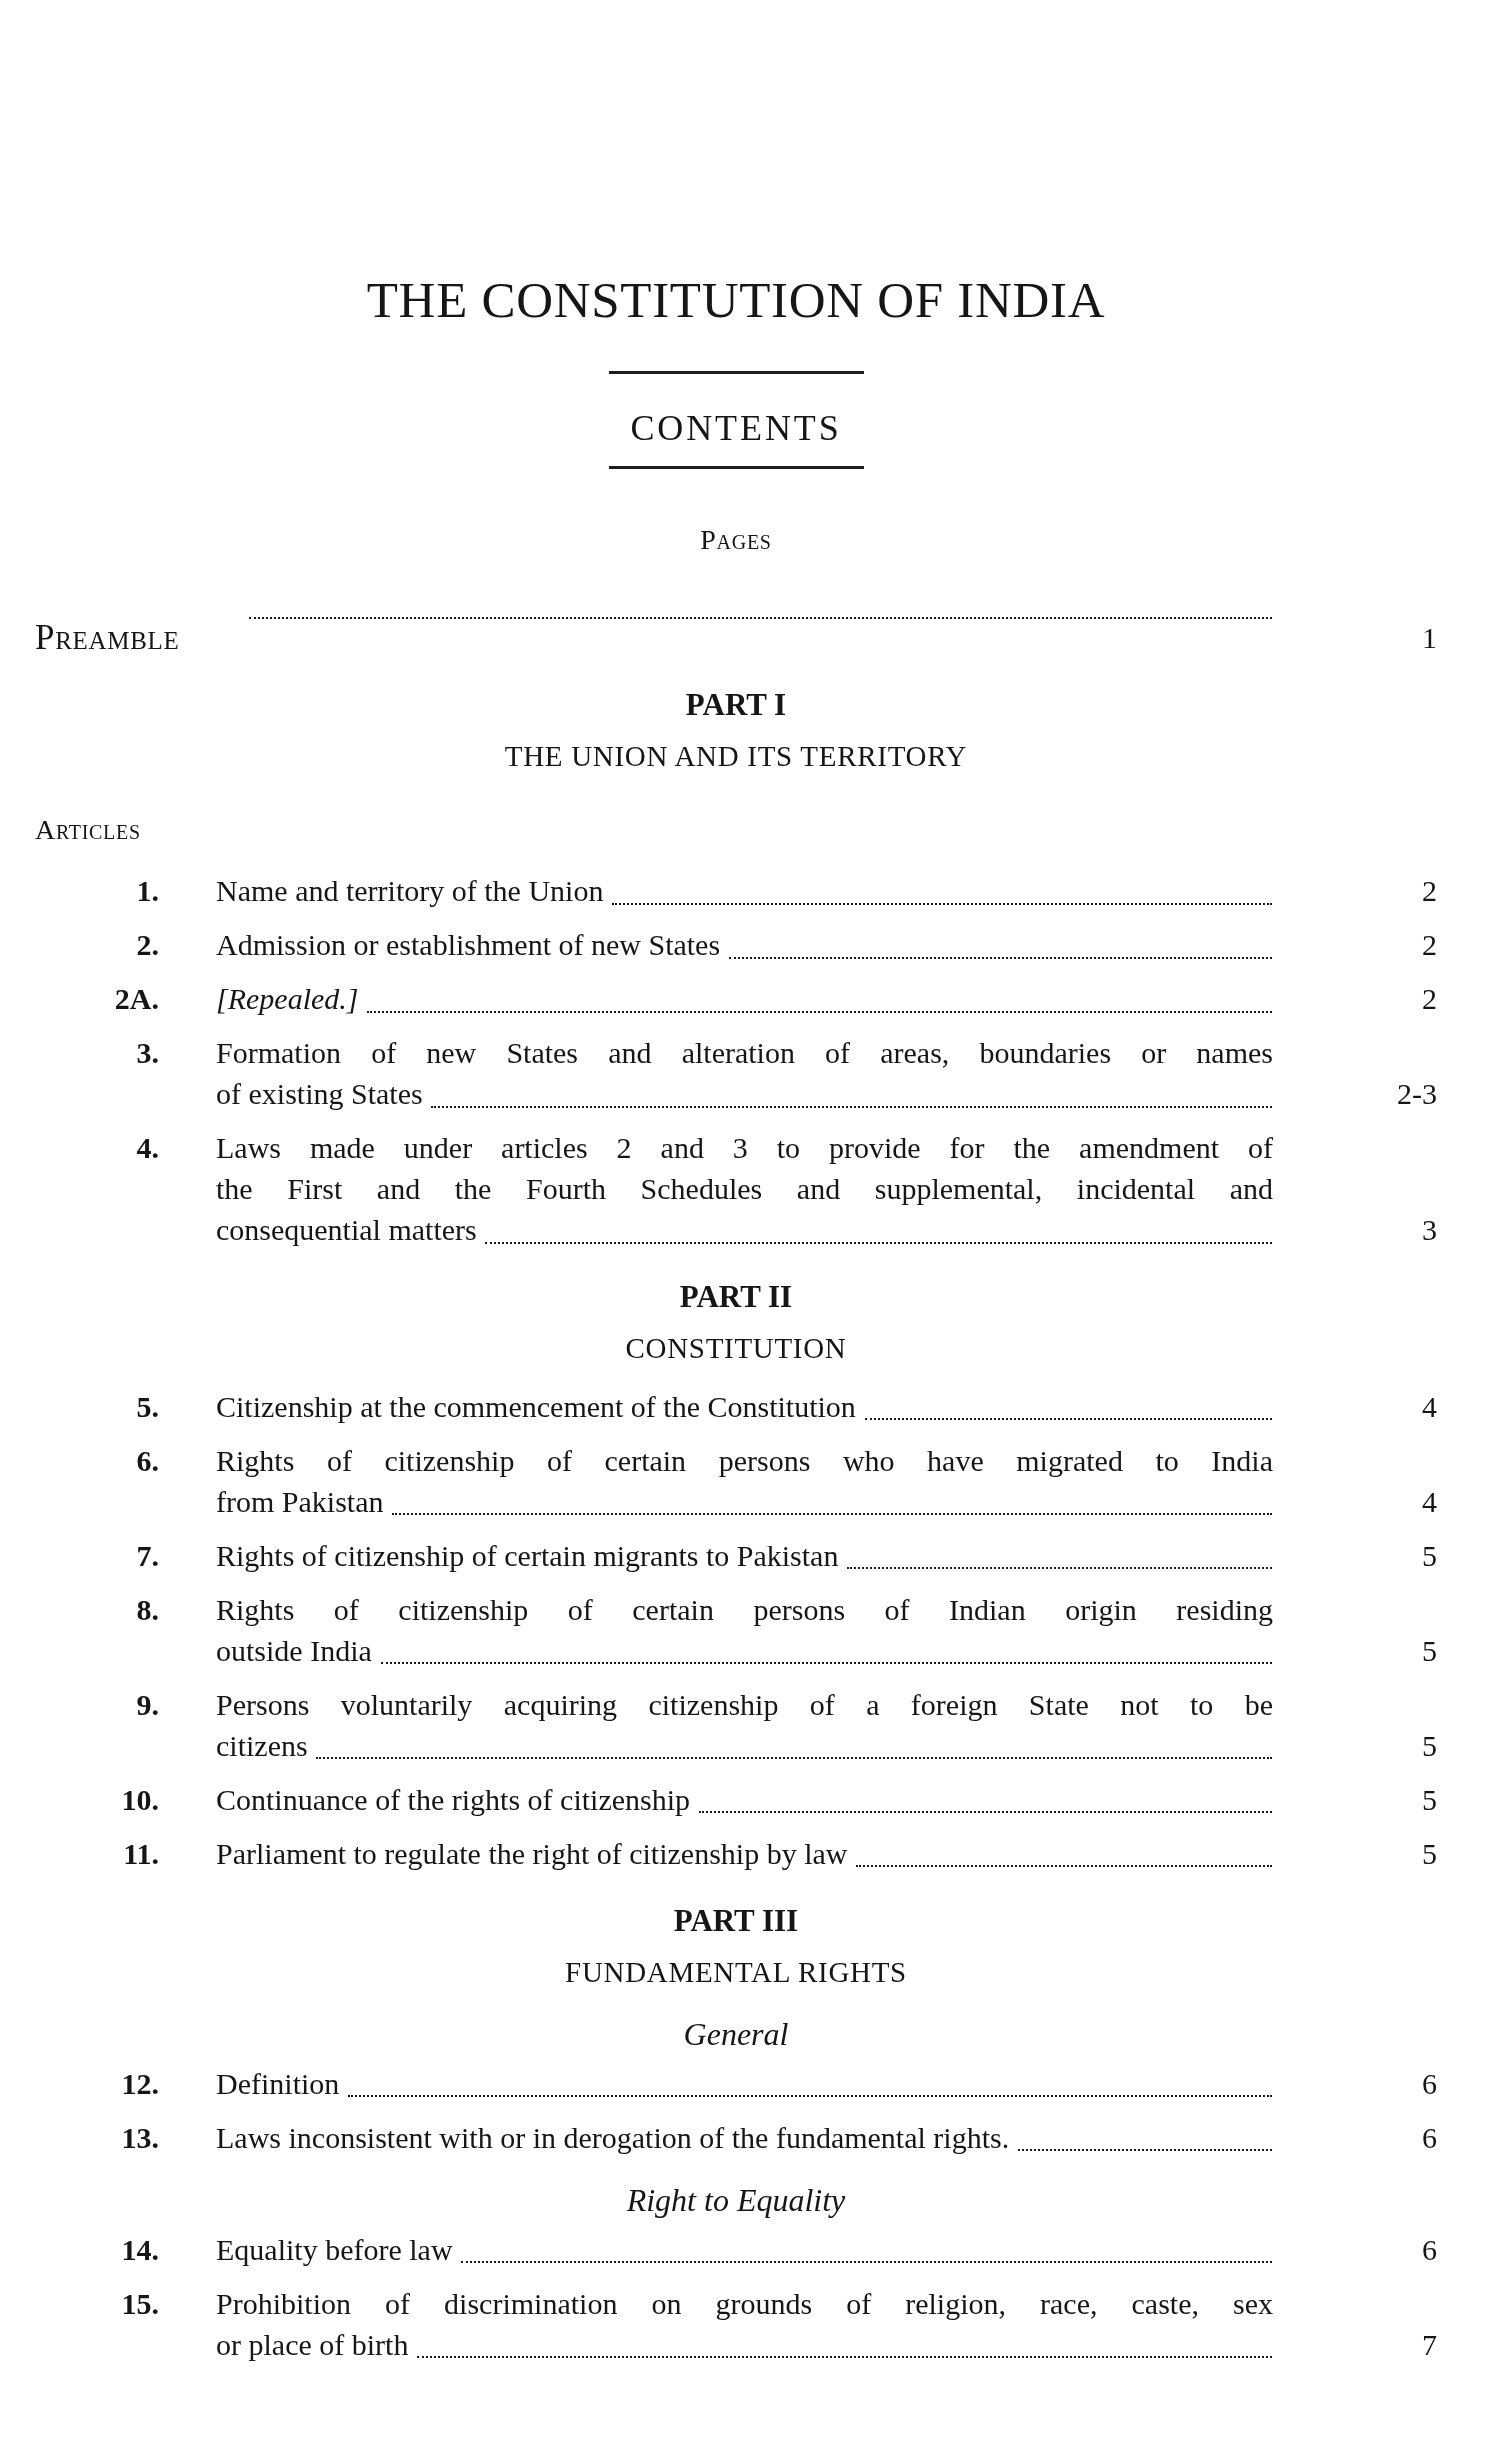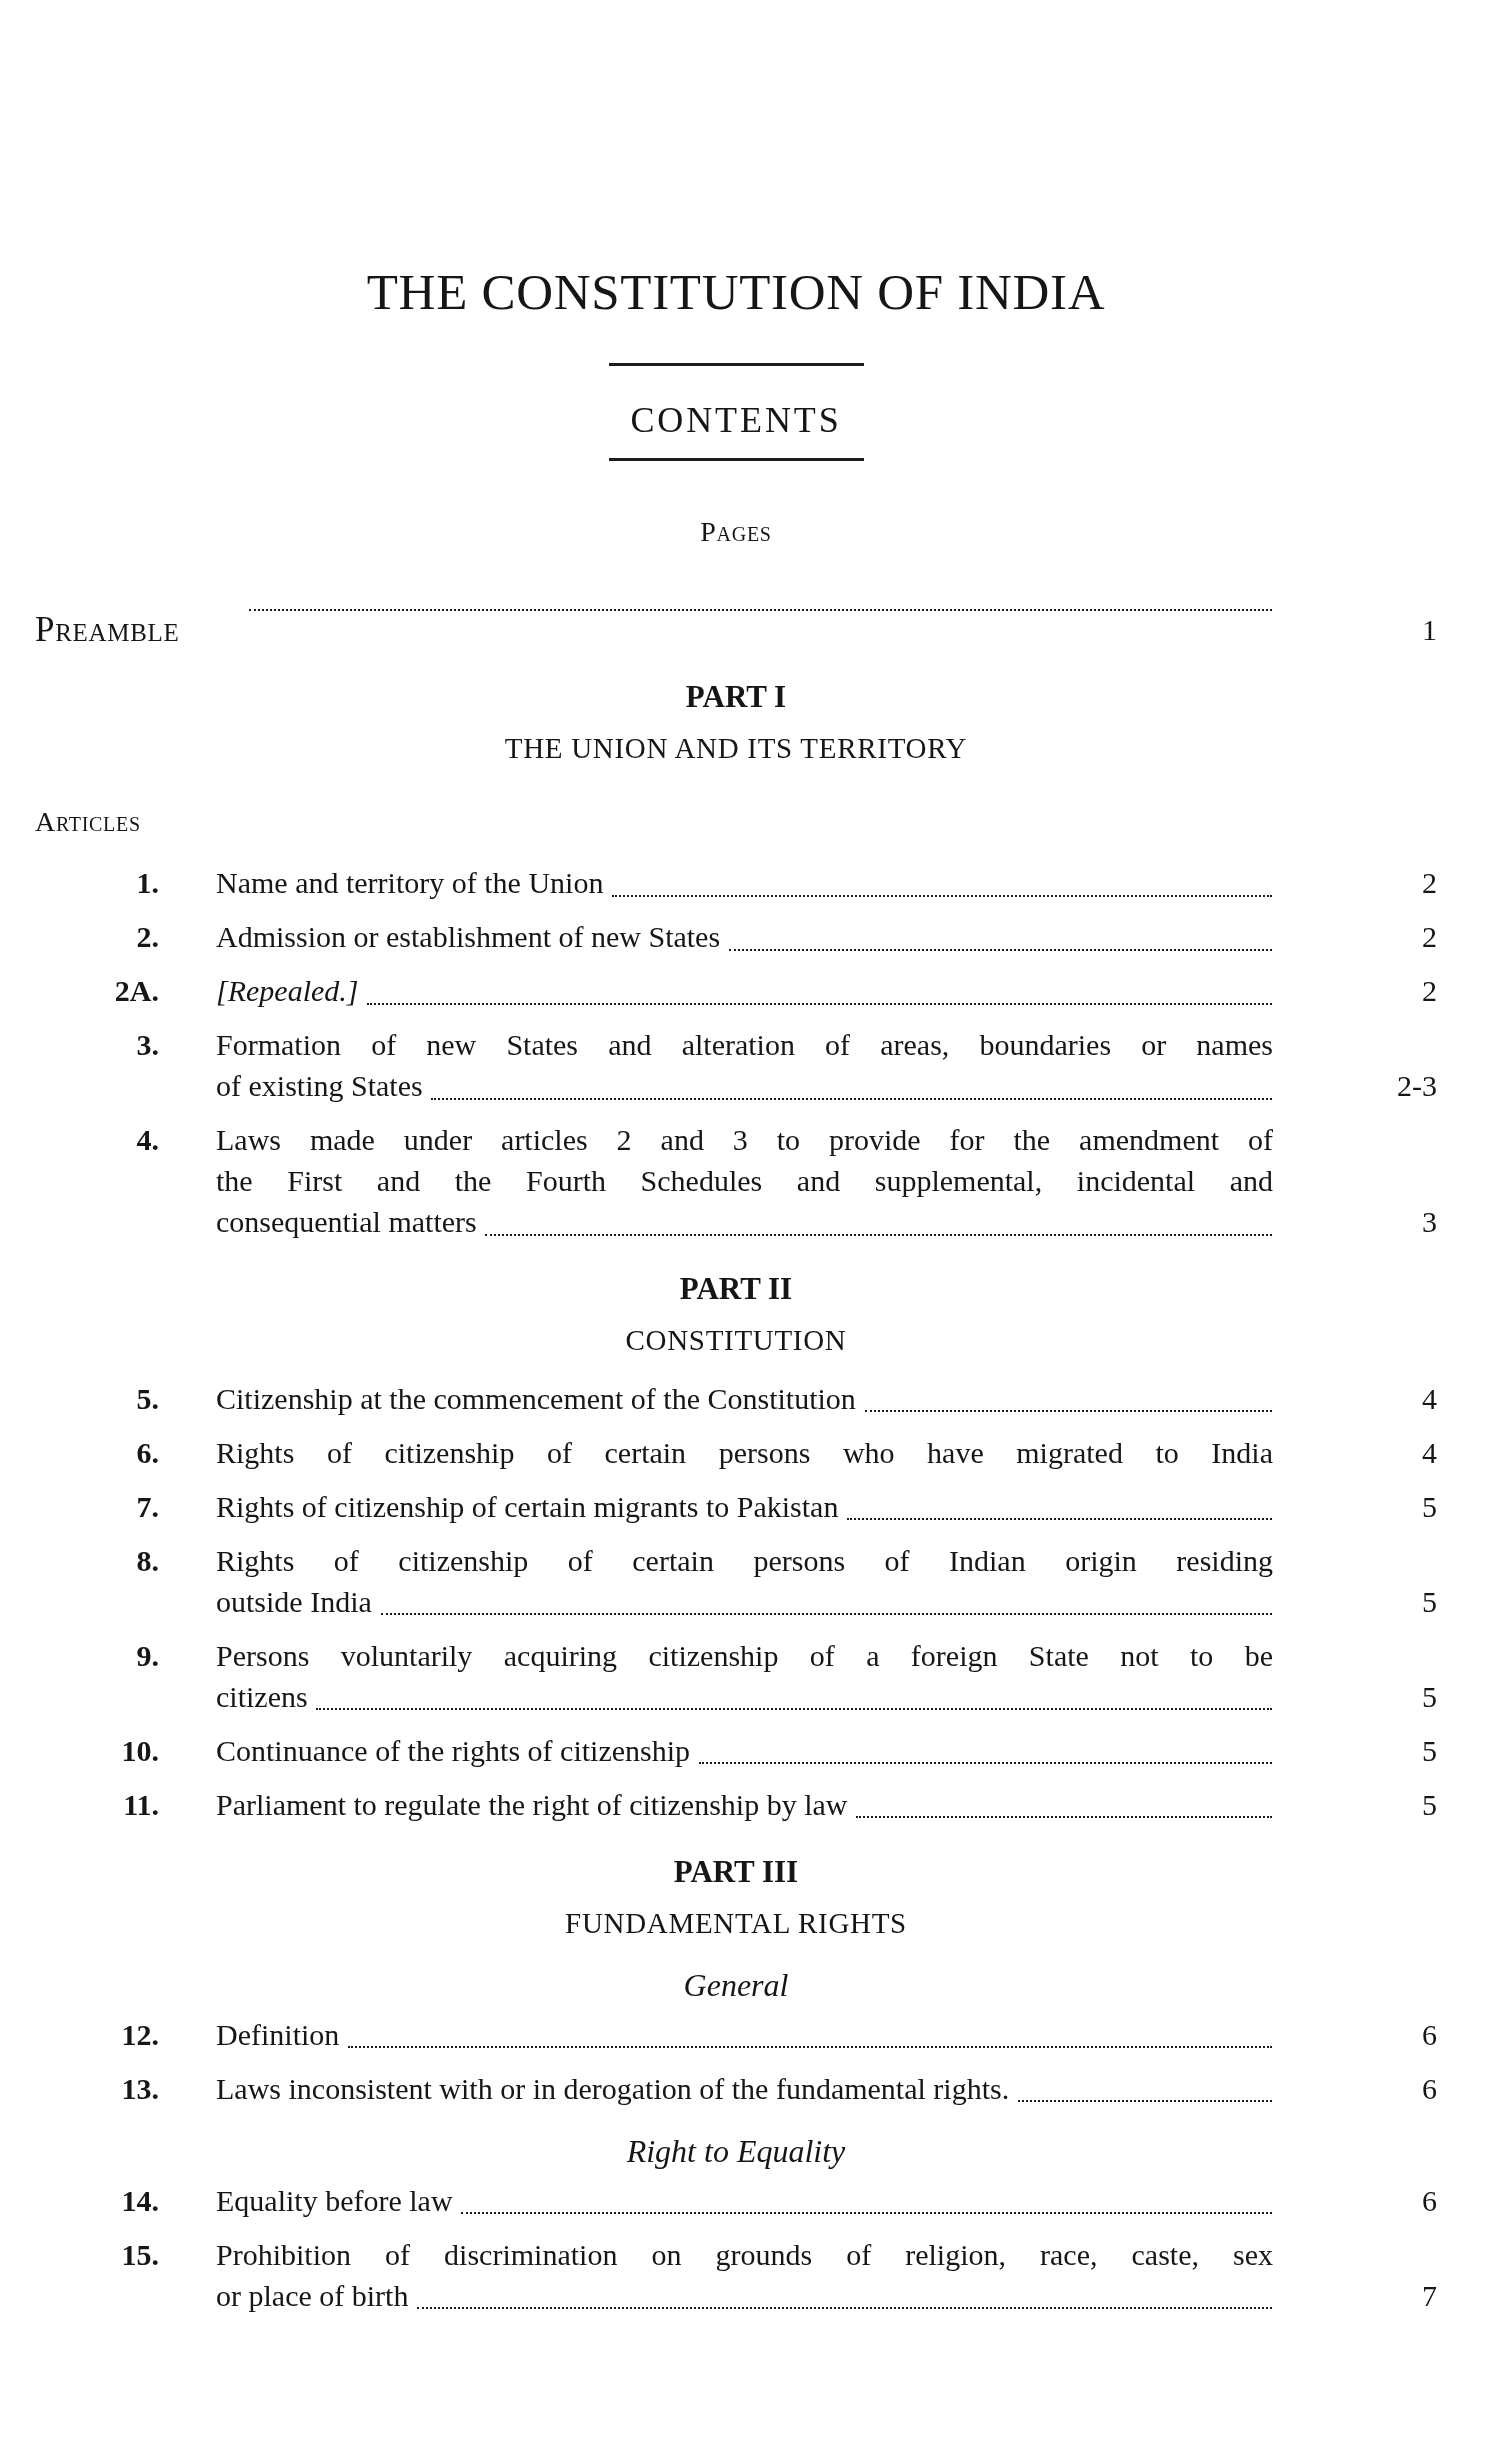--- a/index.html
+++ b/index.html
@@ -4,21 +4,21 @@
 <style>
   * { margin:0; padding:0; box-sizing:border-box; }
   html, body { background:#ffffff; }
   body {
     width:1492px; height:2462px; overflow:hidden; position:relative;
     font-family:"Liberation Serif", "DejaVu Serif", serif;
     color:#161616;
   }
   .page { padding:267px 55px 0 35px; }
 
-  .doc-title { text-align:center; font-size:51px; line-height:1; letter-spacing:0.7px; white-space:nowrap; }
+  .doc-title { text-align:center; font-size:51px; line-height:1; letter-spacing:0.7px; white-space:nowrap;margin-top:8px; }
   .rule { width:255px; height:2.9px; background:#1d1d1d; margin-left:auto; margin-right:auto; }
   .rule-1 { margin-top:45px; }
   .contents-head { text-align:center; font-size:36px; line-height:1; letter-spacing:2.9px; margin-top:36px; }
   .rule-2 { margin-top:20.4px; }
 
   .sc { font-variant:small-caps; letter-spacing:0.7px; }
   .pages-row { text-align:center; font-size:28px; line-height:1; margin-top:57px; }
 
   .row { display:flex; align-items:flex-start; font-size:30px; line-height:41px; margin-top:13px; }
   .row .num { flex:none; width:124px; text-align:right; font-weight:bold; }
@@ -132,20 +132,24 @@
         <span class="txt">Citizenship at the commencement of the Constitution</span>
         <span class="leader"></span>
       </div>
         </div>
       <div class="pg">4</div>
     </div>
     <div class="row">
       <div class="num">6.</div>
       <div class="body">
         <div class="line fill">Rights of citizenship of certain persons who have migrated to India</div>
+        <div class="line last">
+          <span class="txt">from Pakistan</span>
+          <span class="leader"></span>
+        </div>
       </div>
       <div class="pg">4</div>
     </div>
     <div class="row">
       <div class="num">7.</div>
       <div class="body">
           <div class="line last">
         <span class="txt">Rights of citizenship of certain migrants to Pakistan</span>
         <span class="leader"></span>
       </div>

